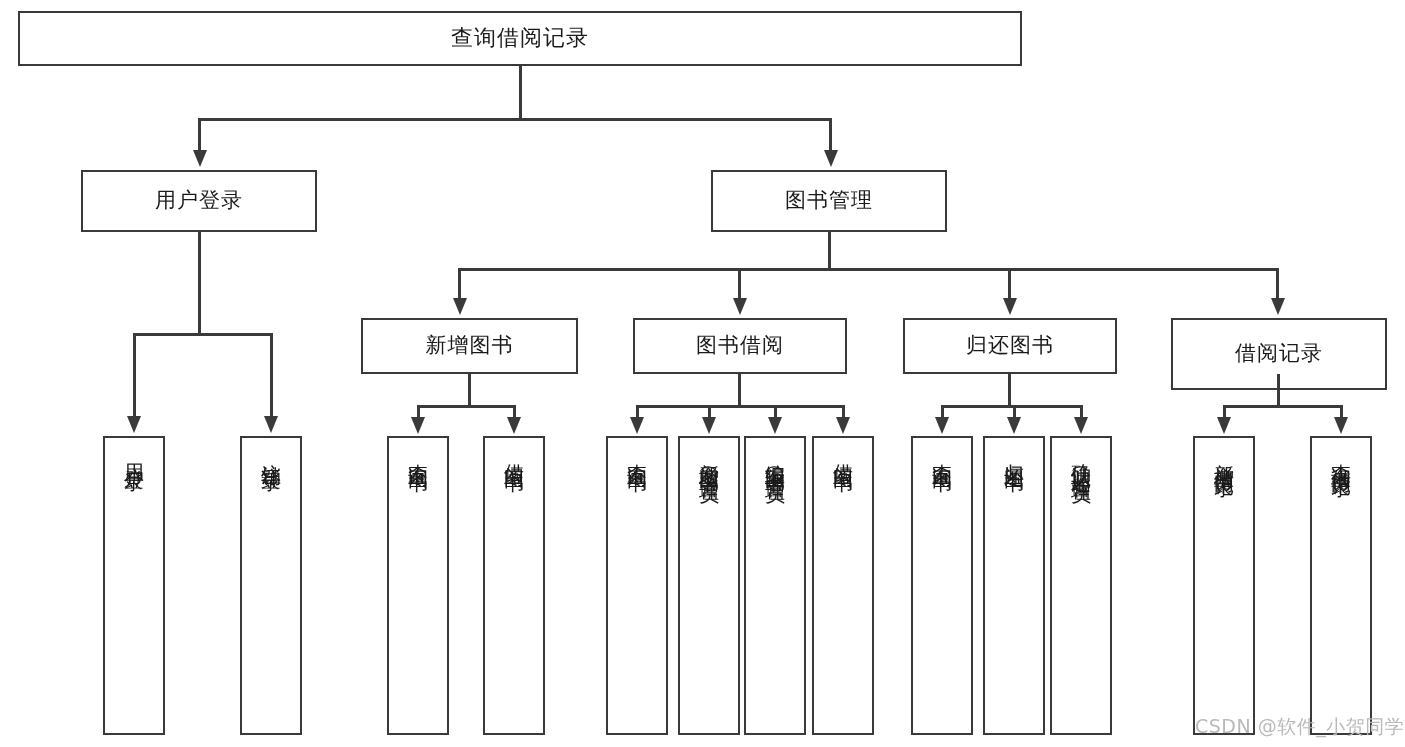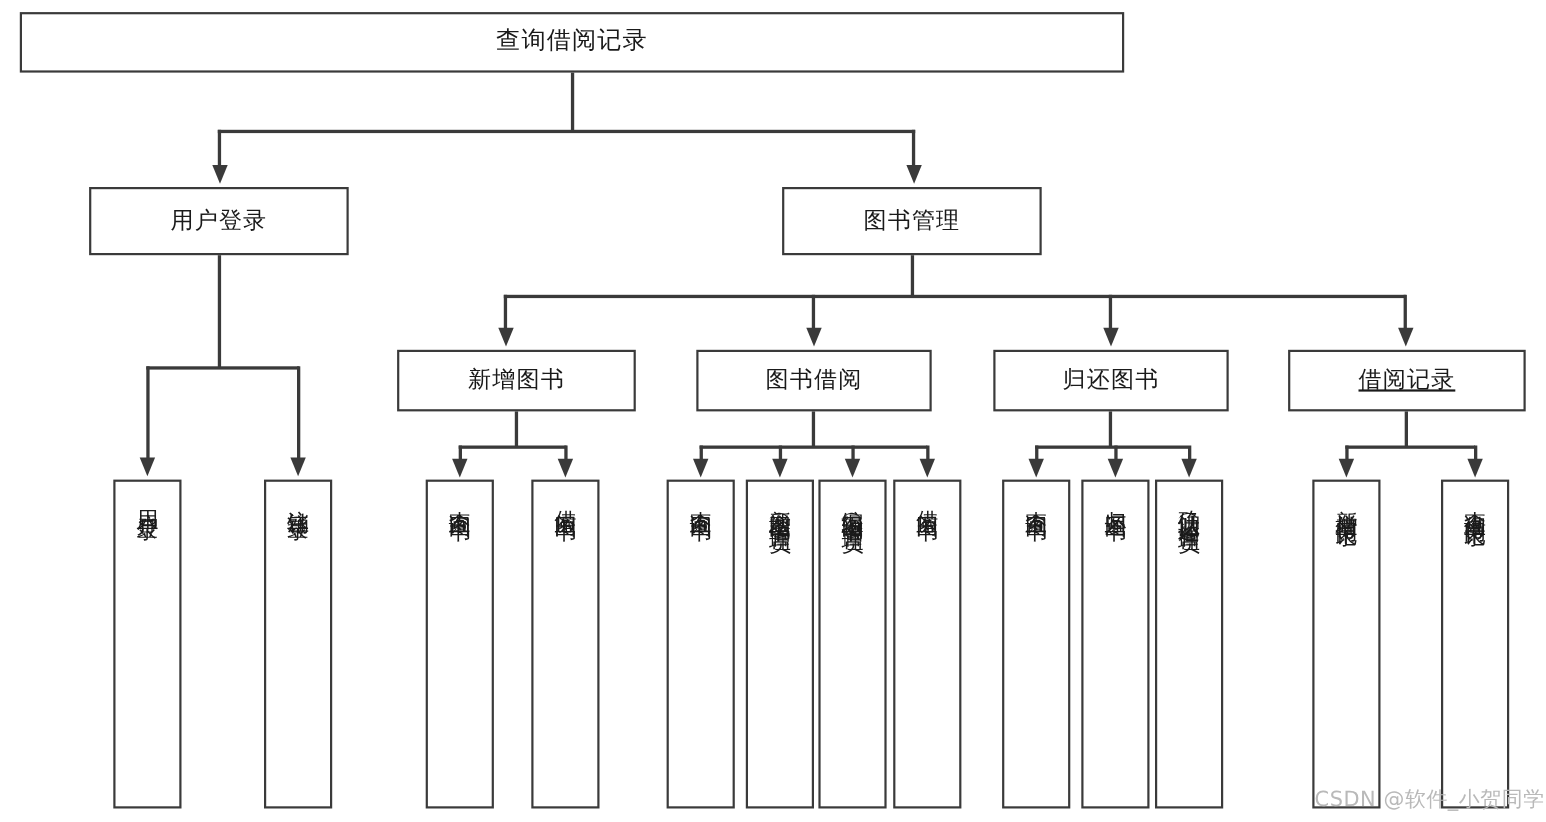--- a/index.html
+++ b/index.html
@@ -110,21 +110,21 @@
   <div class="conn vline" style="left:738px; top:268px; height:32px;"></div>
   <div class="arrow" style="left:732.5px; top:298px;"></div>
   <div class="conn vline" style="left:1008px; top:268px; height:32px;"></div>
   <div class="arrow" style="left:1002.5px; top:298px;"></div>
   <div class="conn vline" style="left:1276px; top:268px; height:32px;"></div>
   <div class="arrow" style="left:1270.5px; top:298px;"></div>
 
   <div class="node horiz" id="node-l3-0" style="left: 361px; top: 318px; width: 217px; height: 56px;">新增图书</div>
   <div class="node horiz" id="node-l3-1" style="left: 633px; top: 318px; width: 214px; height: 56px;">图书借阅</div>
   <div class="node horiz" id="node-l3-2" style="left: 903px; top: 318px; width: 214px; height: 56px;">归还图书</div>
-  <div class="node horiz" id="node-l3-3" style="left: 1171px; top: 318px; width: 216px; height: 56px; text-decoration: underline;">借阅记录</div>
+  <div class="node horiz" id="node-l3-3" style="left: 1171px; top: 318px; width: 216px; height: 72px;">借阅记录</div>
 
   <div class="conn vline" style="left:468px; top:374px; height:33px;"></div>
   <div class="conn hline" style="left:417px; top:405px; width:98px;"></div>
   <div class="conn vline" style="left:417px; top:405px; height:14px;"></div>
   <div class="arrow" style="left:411px; top:417px;"></div>
   <div class="conn vline" style="left:513px; top:405px; height:14px;"></div>
   <div class="arrow" style="left:507px; top:417px;"></div>
 
   <div class="conn vline" style="left:738px; top:374px; height:33px;"></div>
   <div class="conn hline" style="left:636px; top:405px; width:207px;"></div>

